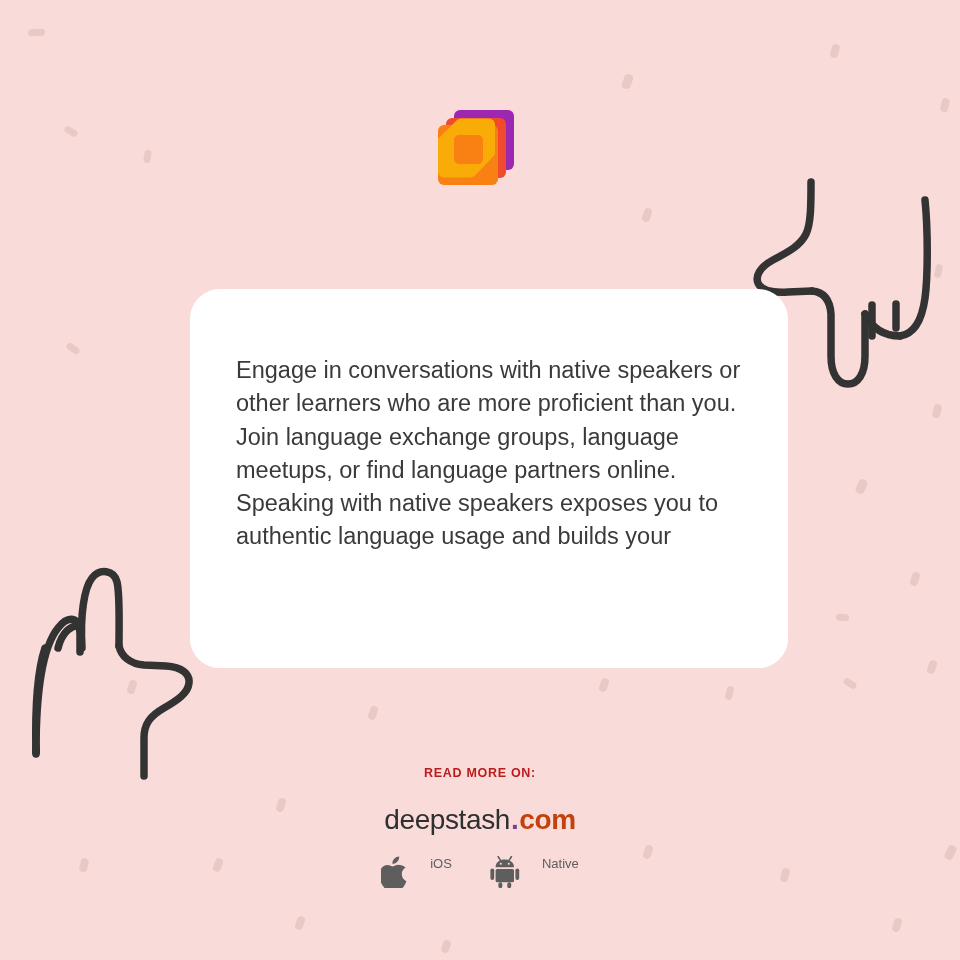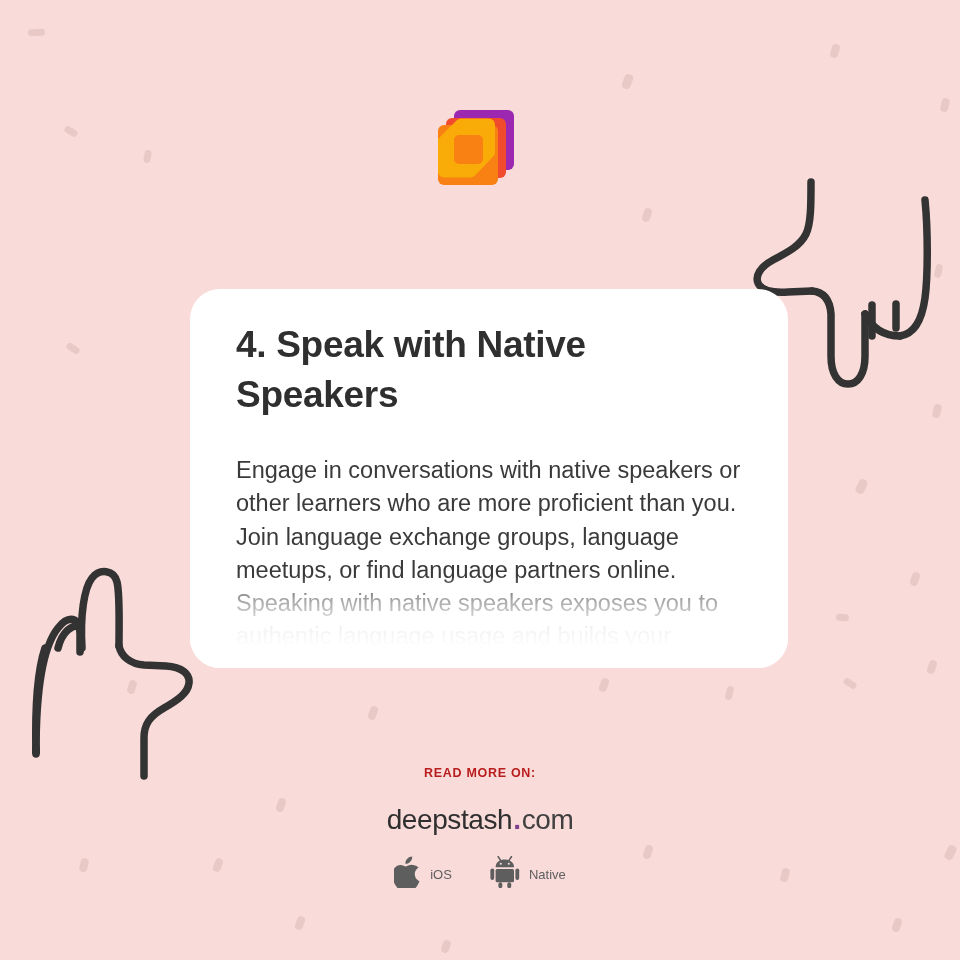--- a/index.html
+++ b/index.html
@@ -130,34 +130,34 @@
   }
   #brand-name {
     font-weight: normal;
   }
   #brand-dot {
     color: #7d3f8e;
     font-weight: bold;
     padding: 0 1px;
   }
   #brand-tld {
-    font-weight: normal;
-    color: #404040;
+    font-weight: bold;
+    color: #c2410c;
   }
   #store-row {
     margin-top: 20px;
     display: flex;
     justify-content: center;
     align-items: center;
     gap: 38px;
   }
   .store-badge {
     display: flex;
-    align-items: center;
-    gap: 9px;
+    align-items: flex-start;
+    gap: 22px;
   }
   .store-label {
     font-size: 13px;
     color: #5e5e5e;
   }
 </style>
 </head>
 <body>
 
 <div id="stage">
@@ -235,21 +235,20 @@
 
       <path d="M20 21 h48 a6 6 0 0 1 6 6 v48 a6 6 0 0 1 -6 6 h-48 a6 6 0 0 1 -6 -6 v-48 a6 6 0 0 1 6 -6 z" fill="#f98012"></path>
 
       <path d="M14 35 L33 16 a6 6 0 0 1 4 -1.6 h28 a6 6 0 0 1 6 6 v28 a6 6 0 0 1 -1.8 4.2 L51 71.6 a6 6 0 0 1 -4.2 1.8 h-26.8 a6 6 0 0 1 -6 -6 z
                M30 36 a5 5 0 0 1 5 -5 h19 a5 5 0 0 1 5 5 v19 a5 5 0 0 1 -5 5 h-19 a5 5 0 0 1 -5 -5 z" fill="#f9ab08" fill-rule="evenodd"></path>
     </svg>
   </div>
 
   <div id="idea-card">
     <div id="card-inner">
-      <h1 id="card-title">4. Speak with Native Speakers</h1>
       <p id="card-body">Engage in conversations with native speakers or other learners who are more proficient than you. Join language exchange groups, language meetups, or find language partners online. Speaking with native speakers exposes you to authentic language usage and builds your</p>
     </div>
     <div id="card-fade"></div>
   </div>
 
   <div id="footer">
 
     <span id="read-more-label">READ MORE ON:</span>
 
     <span id="brand-wordmark">

